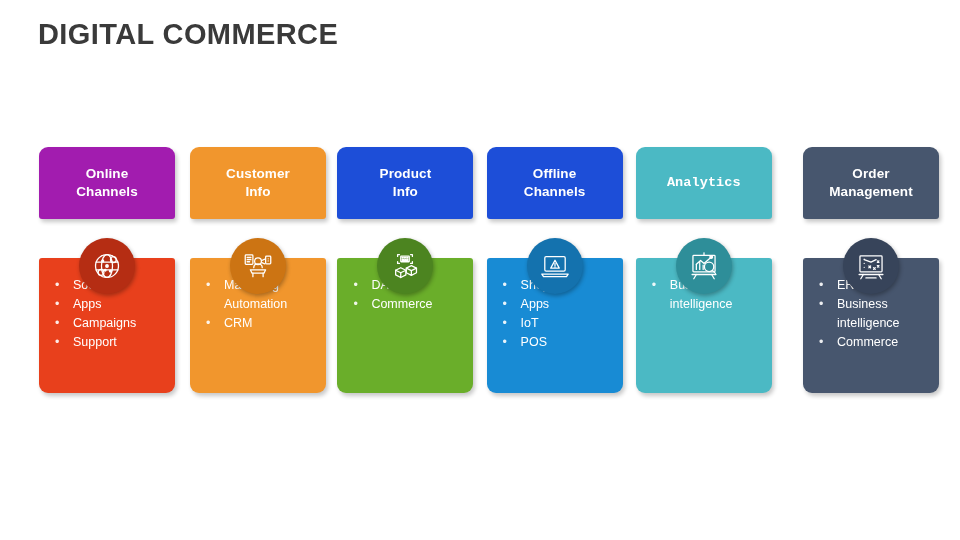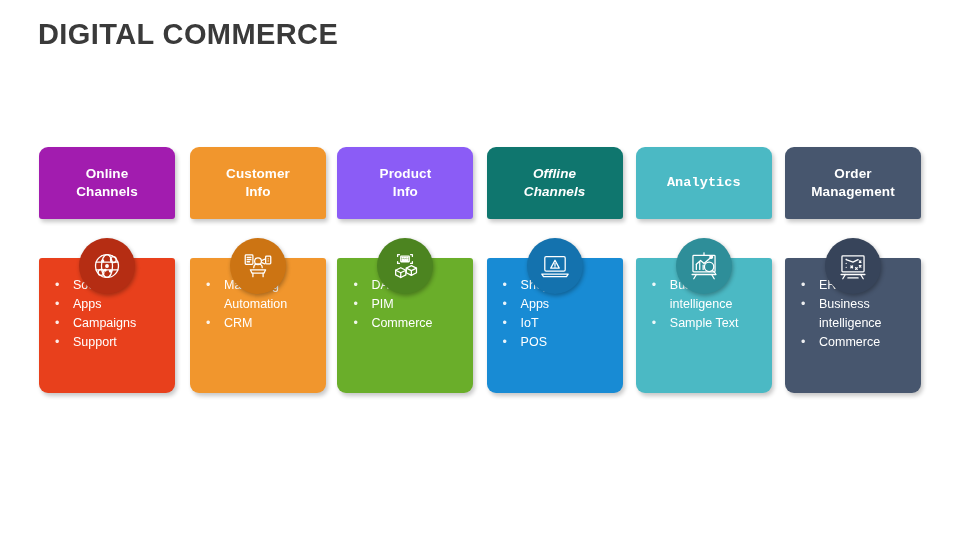--- a/index.html
+++ b/index.html
@@ -183,46 +183,45 @@
       <path d="M32 11.5h0.01M32 14h0.01"></path>
       <circle cx="20" cy="14.5" r="4"></circle>
       <path d="M15 22c0-3 2.3-4.6 5-4.6s5 1.6 5 4.6"></path>
       <path d="M11 24.5h18l-2 4H13z"></path>
       <path d="M14 28.5v4M26 28.5v4"></path>
       <path d="M24.5 13.5l3.5-1.5M24.5 16l3.5 1.5"></path>
     </svg>
         </div>
       </div>
       <div class="column" style="left: 298.4px;">
-        <div class="card-header" style="background: #8b5cf6;">
+        <div class="card-header" style="background: #1d4ed8;">
           <div class="card-header-title">Product<br>Info</div>
         </div>
         <div class="card-body" style="background: rgb(106, 174, 42);">
           <ul class="bullet-list">
             <li class="bullet-item">DAM</li>
-            <li class="bullet-item">PIM</li>
             <li class="bullet-item">Commerce</li>
           </ul>
         </div>
         <div class="icon-circle" style="background: rgb(76, 132, 32);">
     <svg viewBox="0 0 40 40" fill="none" stroke="#fff" stroke-width="1.5" stroke-linecap="round" stroke-linejoin="round">
       <path d="M13.5 6.5h-2.2v2.2M26.5 6.5h2.2v2.2M13.5 17h-2.2v-2.2M26.5 17h2.2v-2.2"></path>
       <rect x="15" y="8.5" width="10" height="6.5" rx="0.5"></rect>
       <path d="M16.5 10h1.5M19.5 10h1M22 10h1.5M16.5 12h1M18.5 12h2M21.5 12h2M16.5 13.5h2.5M20 13.5h1M22 13.5h1.5"></path>
       <path d="M9 25l6-3 6 3-6 3z"></path>
       <path d="M9 25v5.5l6 3V28"></path>
       <path d="M21 25v5.5l-6 3"></path>
       <path d="M21.5 22.5l6-3 6 3-6 3z"></path>
       <path d="M21.5 22.5V28l6 3v-5.5"></path>
       <path d="M33.5 22.5V28l-6 3"></path>
     </svg>
         </div>
       </div>
       <div class="column" style="left: 447.6px;">
-        <div class="card-header" style="background: #0f766e; font-style: italic;">
+        <div class="card-header" style="background: #1d4ed8;">
           <div class="card-header-title">Offline<br>Channels</div>
         </div>
         <div class="card-body" style="background: rgb(24, 139, 212);">
           <ul class="bullet-list">
             <li class="bullet-item">Shops</li>
             <li class="bullet-item">Apps</li>
             <li class="bullet-item">IoT</li>
             <li class="bullet-item">POS</li>
           </ul>
         </div>
@@ -235,38 +234,37 @@
     </svg>
         </div>
       </div>
       <div class="column" style="left: 596.8px;">
         <div class="card-header" style="background: rgb(75, 185, 196); font-family: Liberation Mono, monospace;">
           <div class="card-header-title">Analytics</div>
         </div>
         <div class="card-body" style="background: rgb(75, 185, 196);">
           <ul class="bullet-list">
             <li class="bullet-item">Business intelligence</li>
-            <li class="bullet-item">Sample Text</li>
           </ul>
         </div>
         <div class="icon-circle" style="background: rgb(46, 142, 153);">
     <svg viewBox="0 0 40 40" fill="none" stroke="#fff" stroke-width="1.5" stroke-linecap="round" stroke-linejoin="round">
       <path d="M20 4.5v3"></path>
       <rect x="7" y="7.5" width="26" height="19.5" rx="1"></rect>
       <path d="M6 30h28"></path>
       <path d="M11 30l-3 5M29 30l3 5"></path>
       <path d="M11 24V18M15 24v-9M19 24v-5"></path>
       <path d="M11 18l5-4.5 4 3.5 8-7"></path>
       <circle cx="28.5" cy="9.5" r="1.6" fill="#fff"></circle>
       <circle cx="26" cy="21" r="5.5"></circle>
       <path d="M30 25.2l3.5 3.5"></path>
     </svg>
         </div>
       </div>
-      <div class="column" style="left: 746px;">
+      <div class="column" style="left: 764px;">
         <div class="card-header" style="background: rgb(71, 86, 110);">
           <div class="card-header-title">Order<br>Management</div>
         </div>
         <div class="card-body" style="background: rgb(71, 86, 110);">
           <ul class="bullet-list">
             <li class="bullet-item">ERP</li>
             <li class="bullet-item">Business intelligence</li>
             <li class="bullet-item">Commerce</li>
           </ul>
         </div>

